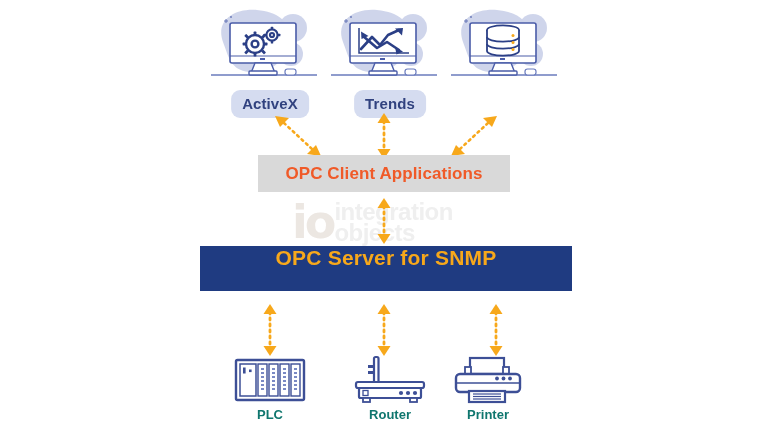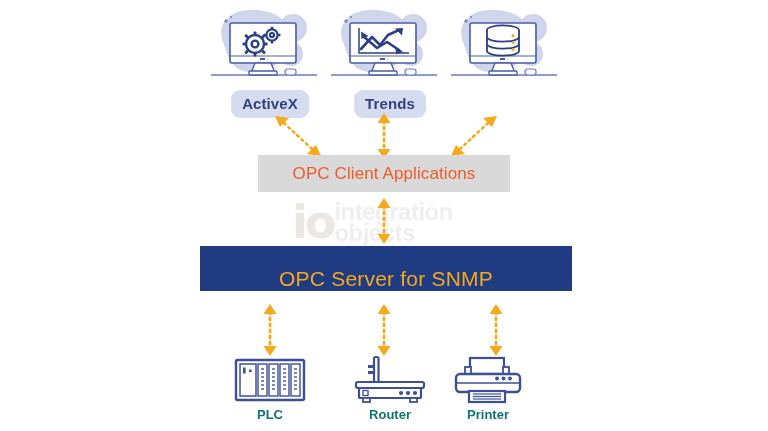--- a/index.html
+++ b/index.html
@@ -100,38 +100,38 @@
     left: 258px;
     top: 155px;
     width: 252px;
     height: 37px;
     background: #d9d9d9;
     display: flex;
     align-items: center;
     justify-content: center;
     color: #f05a28;
     font-size: 17px;
-    font-weight: 400;
+    font-weight: 700;
     letter-spacing: 0.1px;
   }
 
   
   .server-bar {
     position: absolute;
     left: 200px;
     top: 246px;
     width: 372px;
     height: 45px;
     background: #1f3b81;
     display: flex;
-    align-items: flex-end;
+    align-items: flex-start;
     justify-content: center;
     color: #f7a81b;
     font-size: 21px;
-    font-weight: 400;
+    font-weight: 700;
     letter-spacing: 0.2px;
   }
 
   
   .device-col {
     position: absolute;
     top: 355px;
     width: 120px;
     height: 70px;
   }

